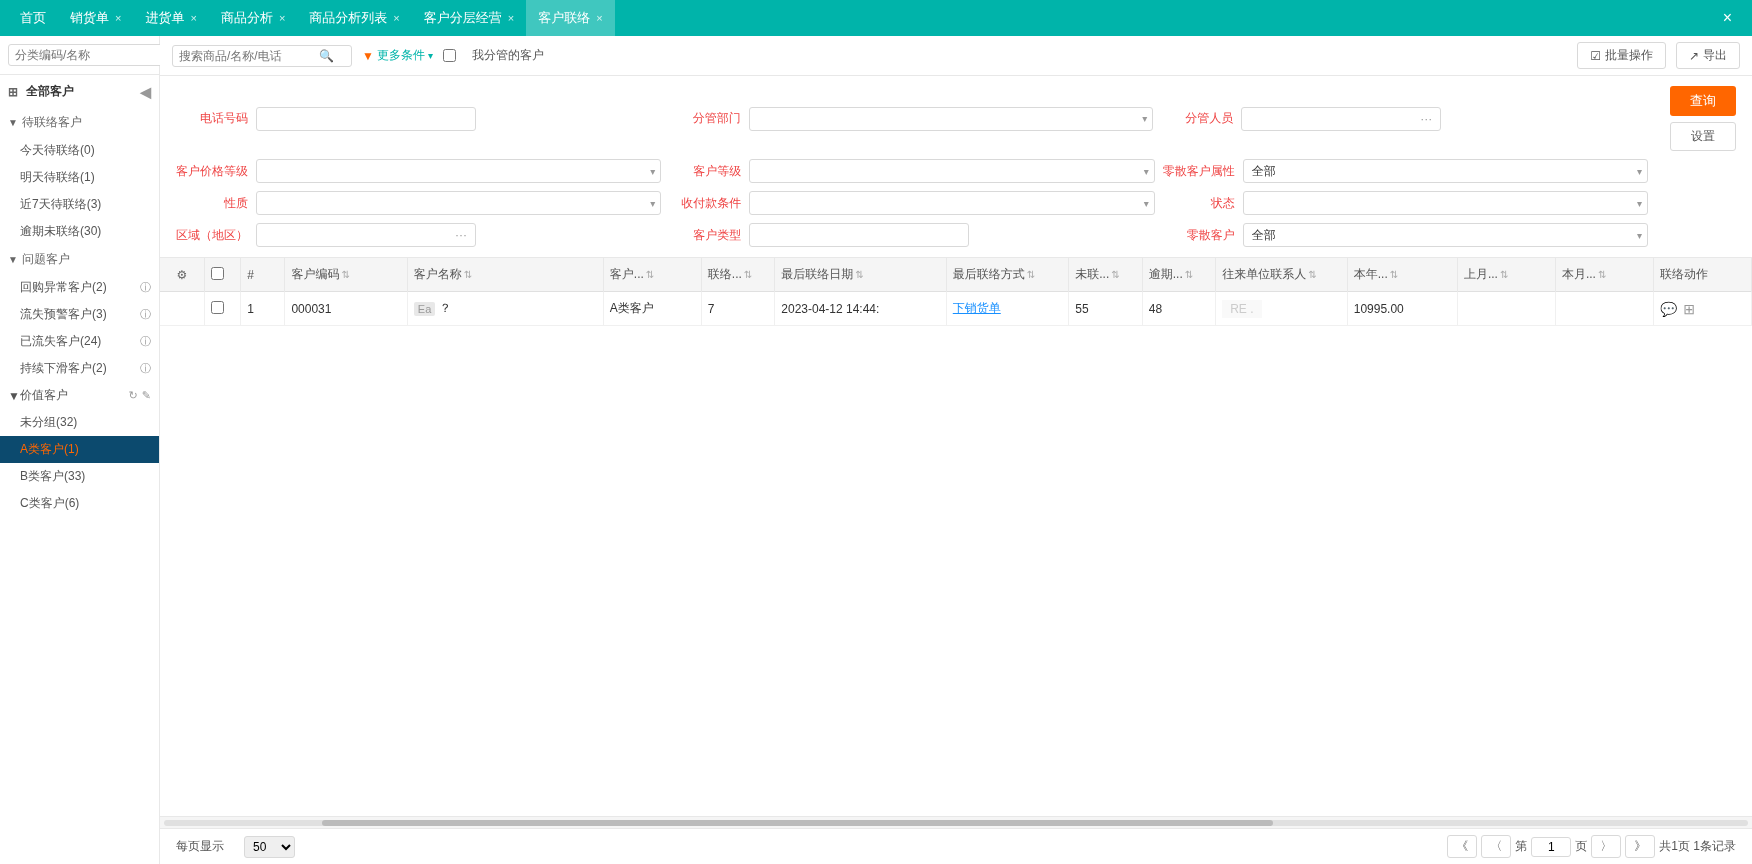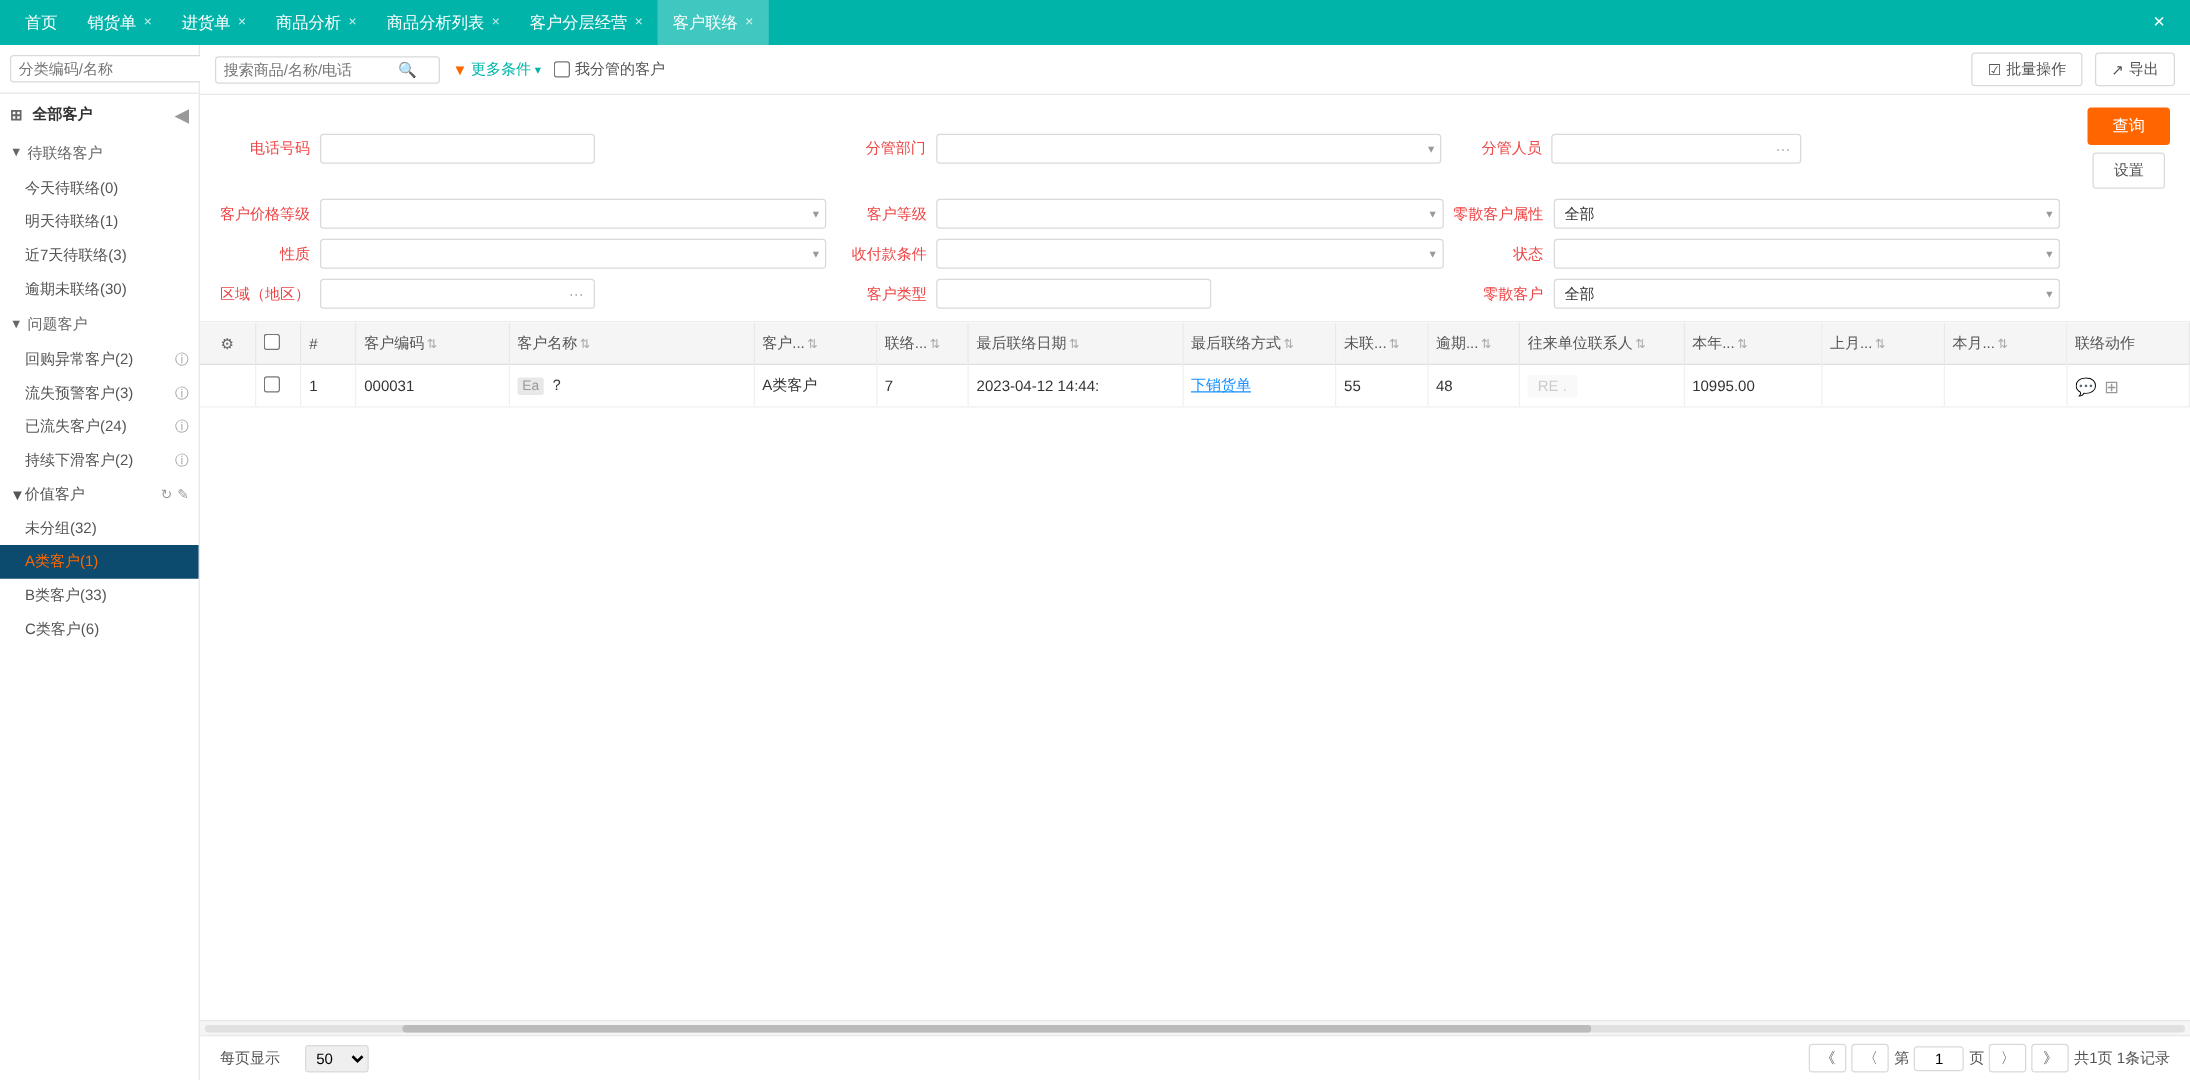--- a/index.html
+++ b/index.html
@@ -172,21 +172,21 @@
     .filter-more {
       color: #00b4aa;
       cursor: pointer;
       display: flex;
       align-items: center;
       gap: 3px;
       font-size: 12px;
     }
     .filter-checkbox {
       display: flex;
-      gap: 4px;
+      gap: 16px;
       color: #555;
       cursor: pointer;
     }
     .filter-checkbox input { cursor: pointer; }
     .btn-batch {
       margin-left: auto;
       padding: 4px 12px;
       background: #fff;
       border: 1px solid #d9d9d9;
       border-radius: 3px;
@@ -297,21 +297,20 @@
       border-radius: 3px;
       padding: 5px 16px;
       cursor: pointer;
       font-size: 12px;
     }
     .filter-actions {
       display: flex;
       flex-direction: column;
       gap: 6px;
       margin-left: 16px;
-      align-items: center;
     }
 
     
     .table-area {
       flex: 1;
       overflow: auto;
       background: #fff;
     }
     table {
       width: 100%;

